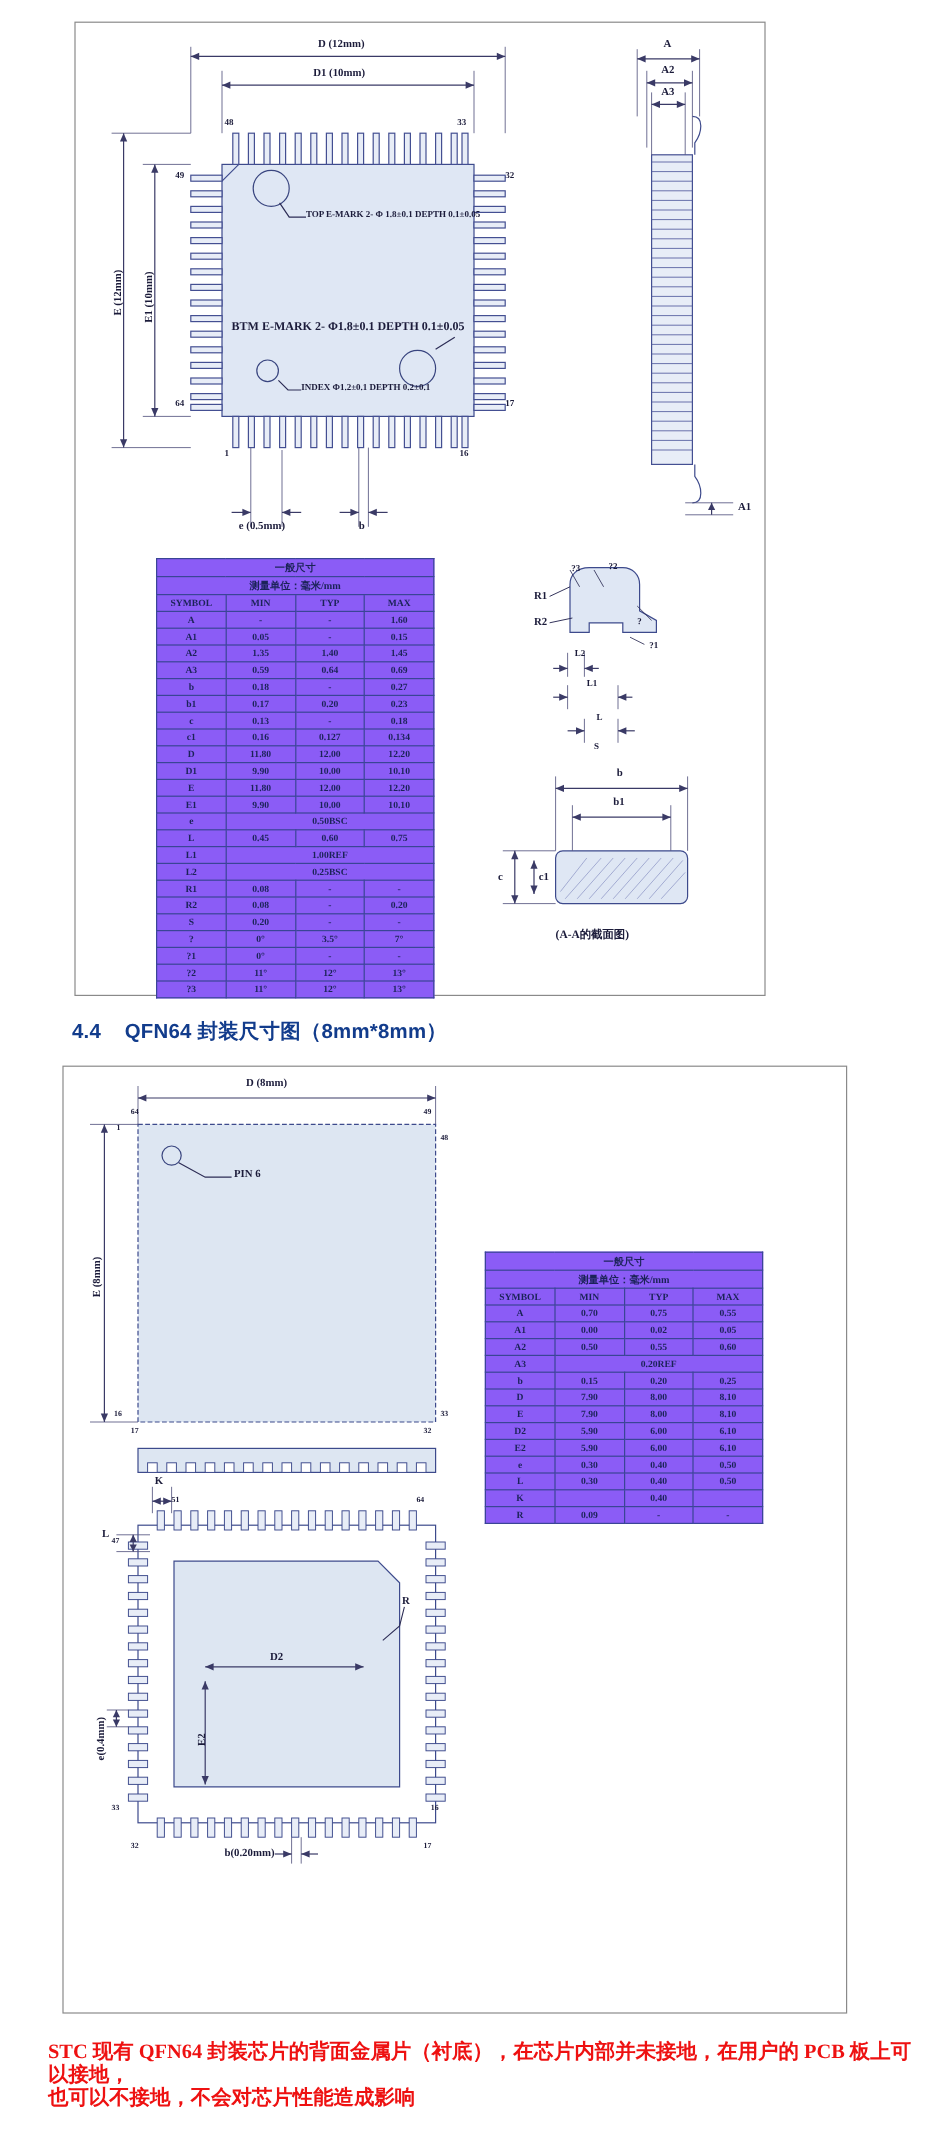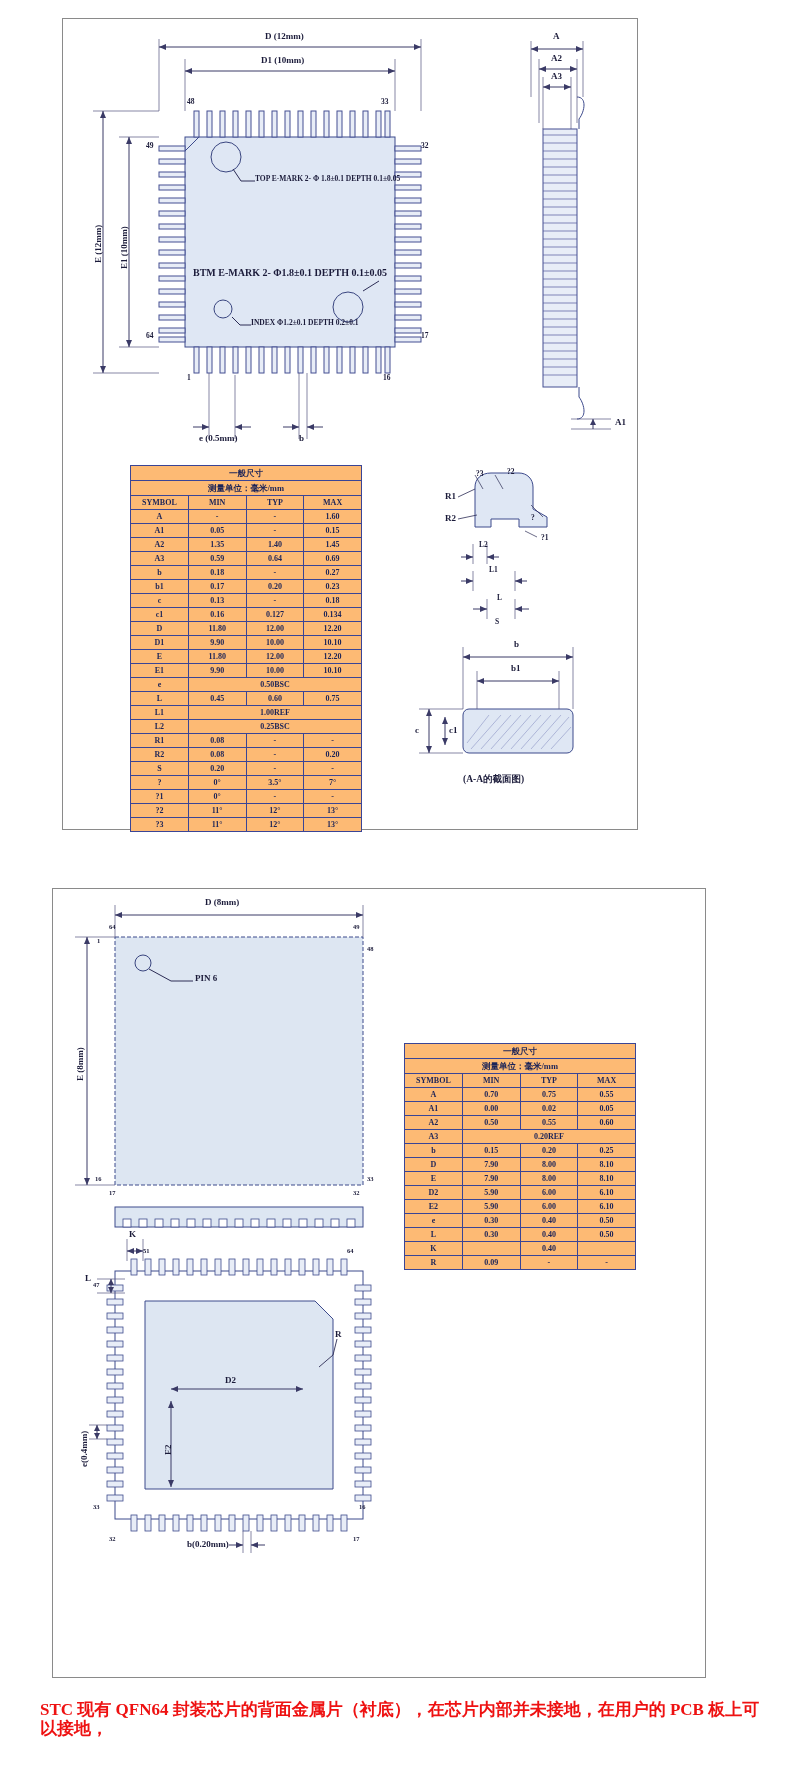--- a/index.html
+++ b/index.html
@@ -45,21 +45,21 @@
   .lbl-b { font-weight:bold; }
   .lbl-s { font-size:7.5px; }
   .lbl-xs { font-size:6.5px; }
   .lbl-rot { transform-origin:left top; }
 
   
   table.dim {
     position:absolute;
     border-collapse:collapse;
     font-family:"Liberation Serif", serif;
-    background:#fdba74;
+    background:#8b5cf6;
   }
   table.dim td, table.dim th {
     border:1px solid #3a4596;
     text-align:center;
     font-size:8px;
     font-weight:bold;
     color:#1b2358;
     padding:0;
     height:13px;
     line-height:13px;
@@ -526,20 +526,25 @@
         </tr>
       <tr>
           <td>?3</td>
           <td>11°</td>
           <td>12°</td>
           <td>13°</td>
         </tr>
     </tbody>
   </table>
 
+  <div id="section-heading">
+    <span>4.4</span>
+    &nbsp;&nbsp;
+    <span>QFN64 封装尺寸图（8mm*8mm）</span>
+  </div>
 
   <div class="figbox" id="qfn-frame">
     <svg class="overlay" width="654" height="790">
 
       <rect x="62" y="48" width="248" height="248" fill="#dde6f2" stroke="#3d4a8c" stroke-width="1" stroke-dasharray="4 2"></rect>
 
       <circle cx="90" cy="74" r="8" fill="none" stroke="#39457f" stroke-width="1"></circle>
       <path d="M96,80 L118,92 L140,92" fill="none" stroke="#2c2c55" stroke-width="1"></path>
 
       <line x1="62" y1="16" x2="62" y2="48" stroke="#55557f" stroke-width="0.7"></line>
@@ -834,15 +839,16 @@
           <td>R</td>
           <td>0.09</td>
           <td>-</td>
           <td>-</td>
         </tr>
     </tbody>
   </table>
 
   <div id="footnote">
     <div>STC 现有 QFN64 封装芯片的背面金属片（衬底），在芯片内部并未接地，在用户的 PCB 板上可以接地，</div>
+    <div>也可以不接地，不会对芯片性能造成影响</div>
   </div>
 
 </div>
 
 </body></html>

